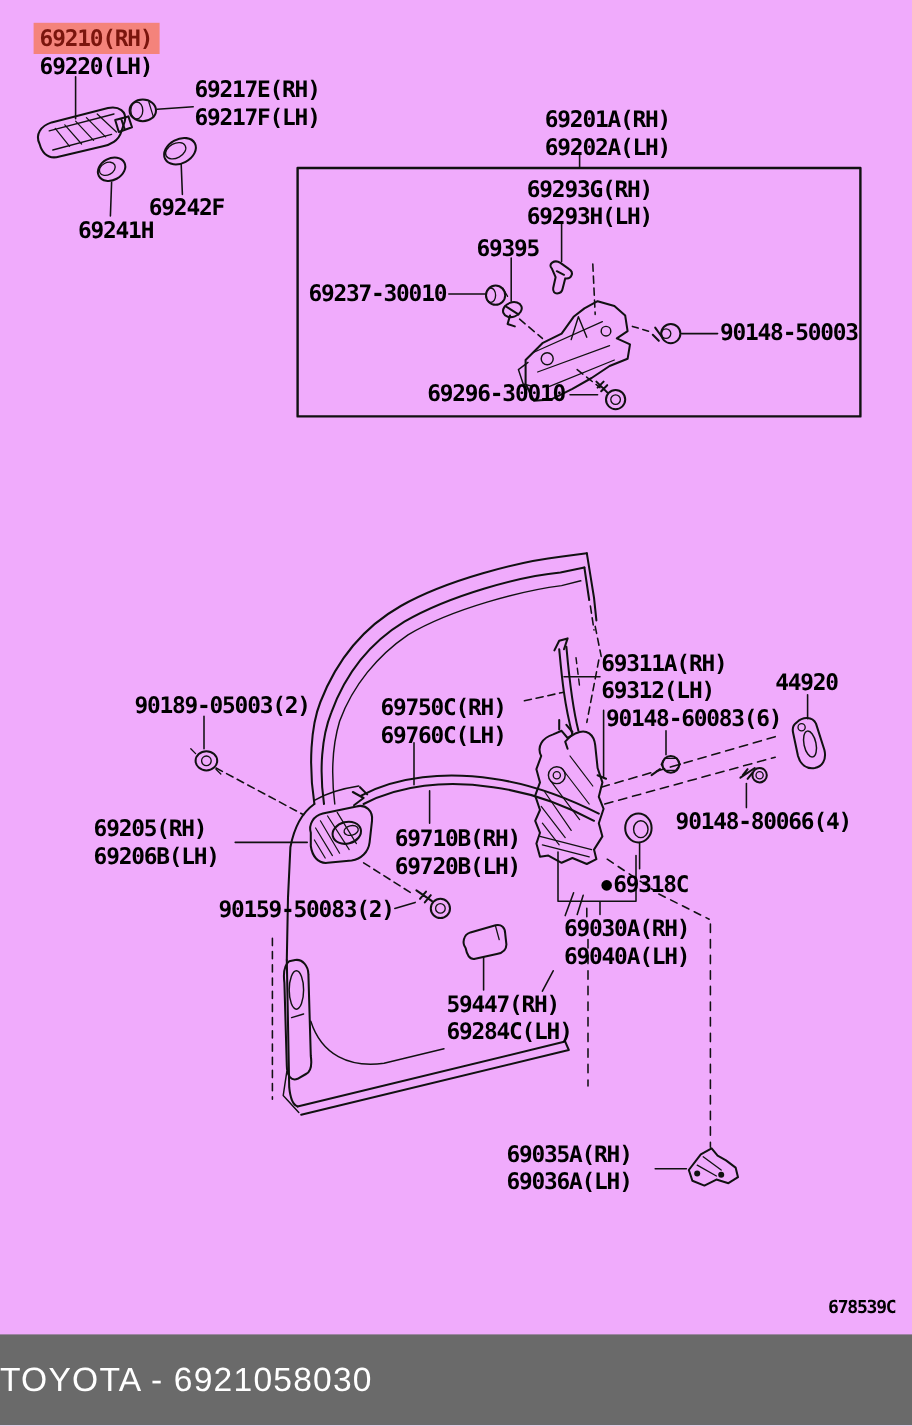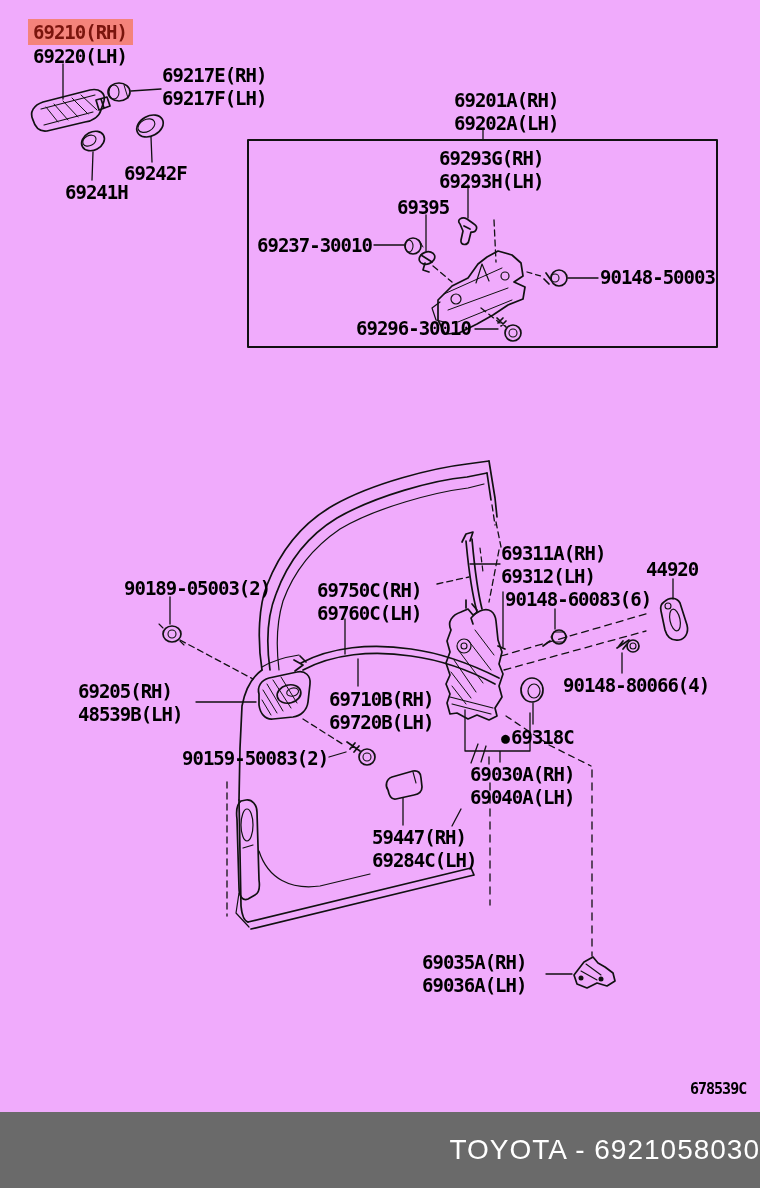--- a/index.html
+++ b/index.html
@@ -10,21 +10,21 @@
            letter-spacing:-1px;color:#000;white-space:nowrap;}
   .callout .line{display:block;}
   .callout .hl{background:#f4837b;color:#7a150d;padding:2px 6px 1px 5px;margin-left:-5px;display:inline-block;}
   .callout .bullet{font-size:15px;margin-right:2px;vertical-align:1px;}
   .legend{position:absolute;left:8px;top:1057px;font:bold 13px/19px "Liberation Sans",sans-serif;color:#000;}
   .legend .bullet{font-size:11px;margin-right:5px;}
   .legend .row{display:block;}
   .docnum{position:absolute;left:690px;top:1080px;font:bold 15px "DejaVu Sans Mono",monospace;
           letter-spacing:-1px;color:#000;}
   .footer{position:absolute;left:0;top:1112px;width:760px;height:76px;background:#6a6a6a;
-          display:flex;align-items:center;justify-content:flex-end;gap:38px;}
+          display:flex;align-items:center;justify-content:flex-start;gap:38px;}
   .footer span{color:#ffffff;font:28px "Liberation Sans",sans-serif;letter-spacing:1px;}
 </style>
 </head>
 <body>
 
 <div class="stage">
 
   <svg class="drawing" width="760" height="1188" viewBox="0 0 760 1188" fill="none" stroke="#111111" stroke-width="1.7" stroke-linecap="round" stroke-linejoin="round">
 
     <g>
@@ -217,40 +217,40 @@
       </div>
       <div class="callout" style="left: 257px; top: 234px;">
         <span class="line">69237-30010</span>
       </div>
       <div class="callout" style="left: 600px; top: 266px;">
         <span class="line">90148-50003</span>
       </div>
       <div class="callout" style="left: 356px; top: 317px;">
         <span class="line">69296-30010</span>
       </div>
-      <div class="callout" style="left: 124px; top: 577px;">
+      <div class="callout" style="left: 112px; top: 577px;">
         <span class="line">90189-05003(2)</span>
       </div>
       <div class="callout" style="left: 317px; top: 579px;">
         <span class="line">69750C(RH)</span>
         <span class="line">69760C(LH)</span>
       </div>
       <div class="callout" style="left: 501px; top: 542px;">
         <span class="line">69311A(RH)</span>
         <span class="line">69312(LH)</span>
       </div>
       <div class="callout" style="left: 646px; top: 558px;">
         <span class="line">44920</span>
       </div>
       <div class="callout" style="left: 505px; top: 588px;">
         <span class="line">90148-60083(6)</span>
       </div>
       <div class="callout" style="left: 78px; top: 680px;">
         <span class="line">69205(RH)</span>
-        <span class="line">48539B(LH)</span>
+        <span class="line">69206B(LH)</span>
       </div>
       <div class="callout" style="left: 329px; top: 688px;">
         <span class="line">69710B(RH)</span>
         <span class="line">69720B(LH)</span>
       </div>
       <div class="callout" style="left: 563px; top: 674px;">
         <span class="line">90148-80066(4)</span>
       </div>
       <div class="callout" style="left: 501px; top: 726px;">
         <span class="line"><span class="bullet">●</span>69318C</span>

